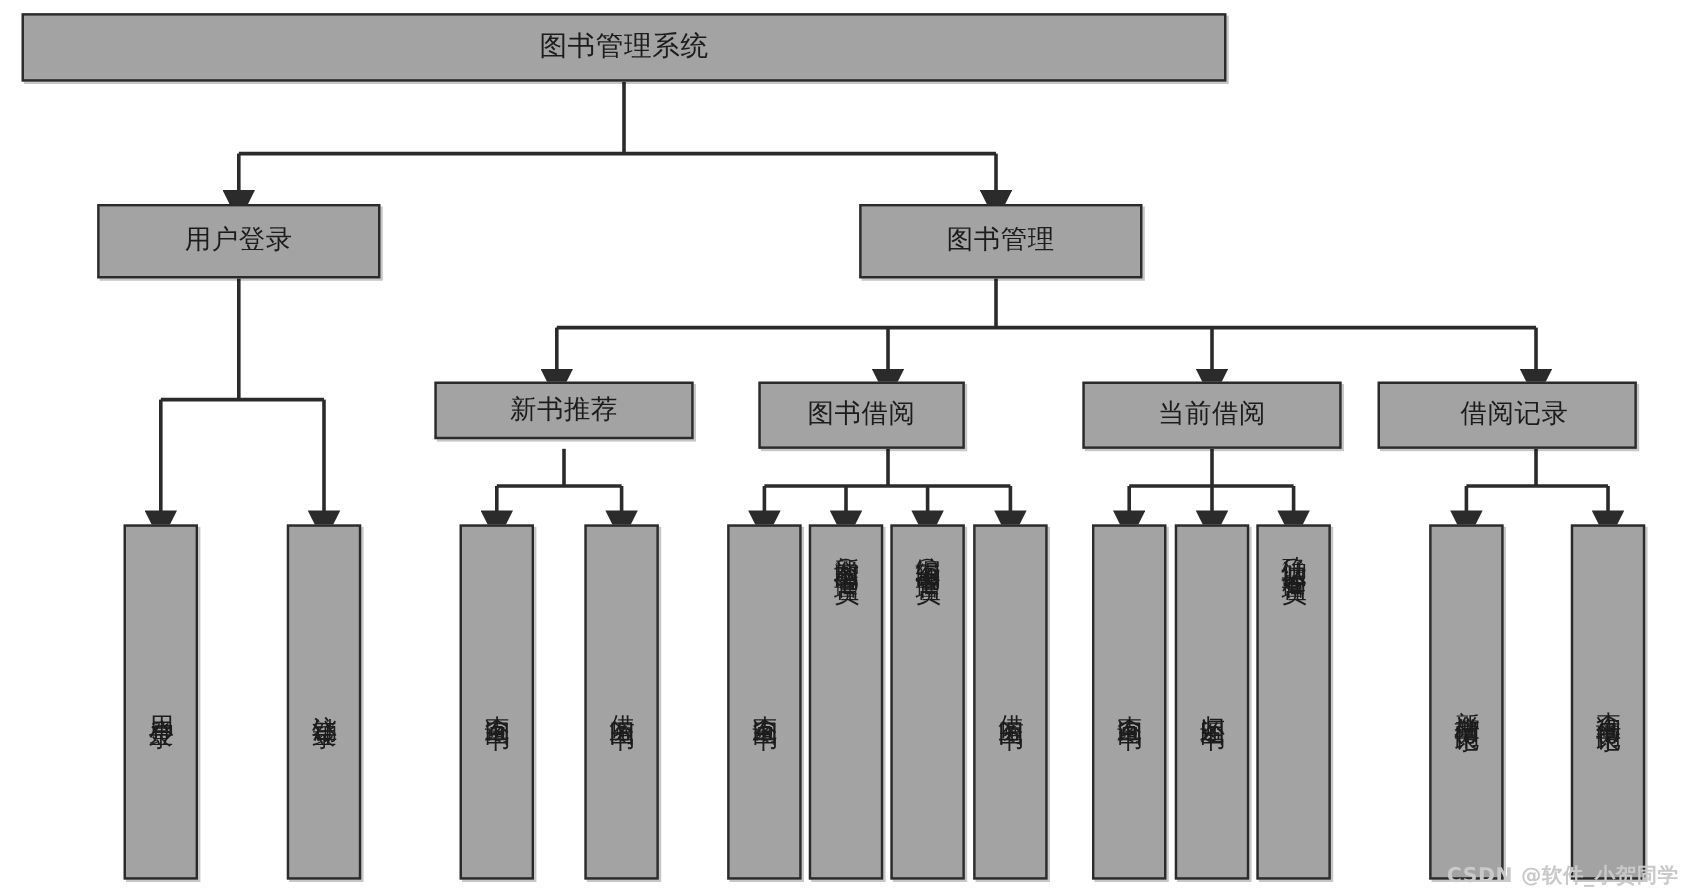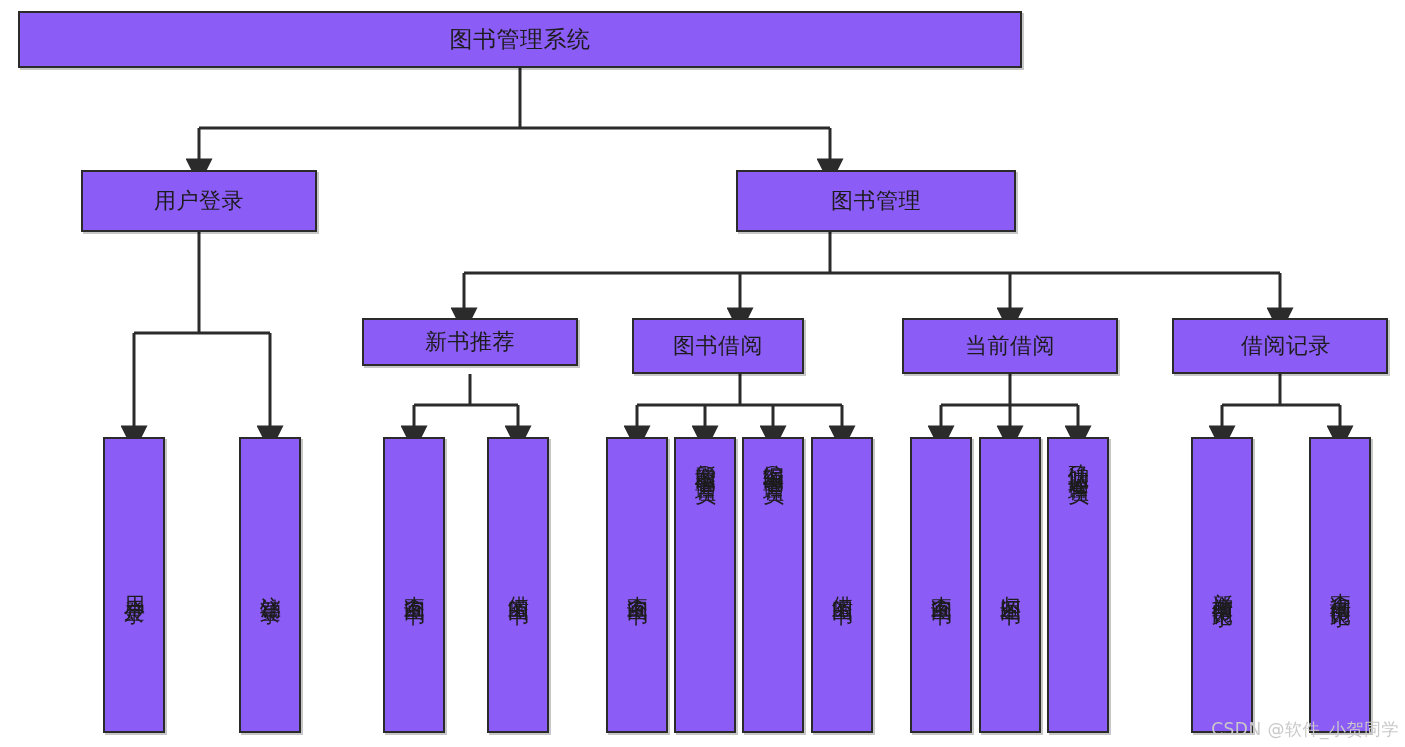--- a/index.html
+++ b/index.html
@@ -12,21 +12,21 @@
   }
   #canvas{position:relative;width:1405px;height:747px;}
 
   
   #wires{position:absolute;left:0;top:0;width:1405px;height:747px;}
 
   
   .node{
     position:absolute;
     box-sizing:border-box;
-    background:#8b5cf6;
+    background:#a3a3a3;
     border:2px solid #2b2b2b;
     box-shadow:2px 2px 0 rgba(0,0,0,0.22);
     display:flex;
     align-items:center;
     justify-content:center;
   }
   .node .lbl{
     color:#1c1c1c;
     line-height:1.12;
     white-space:nowrap;
@@ -53,20 +53,21 @@
 
   
   #watermark{
     position:absolute;
     right:6px;bottom:6px;
     color:#c9c9c9;
     font-size:17px;
     letter-spacing:0.5px;
     white-space:nowrap;
     pointer-events:none;
+    font-weight:bold;
   }
 </style>
 </head>
 <body>
 
 <div id="canvas">
 
   <svg id="wires" viewBox="0 0 1405 747" width="1405" height="747">
     <defs>
       <marker id="arw" markerWidth="9" markerHeight="9" refX="1.2" refY="4.5" orient="auto" markerUnits="strokeWidth">
@@ -117,34 +118,34 @@
     </g>
   </svg>
 
   <div class="node h root" style="left:18px;top:11px;width:1004px;height:57px;">
     <span class="lbl">图书管理系统</span>
   </div>
 
   <div class="node h" style="left:81px;top:170px;width:236px;height:62px;">
     <span class="lbl">用户登录</span>
   </div>
-  <div class="node h" style="left:736px;top:170px;width:280px;height:62px;justify-content:center;">
+  <div class="node h" style="left:716px;top:170px;width:236px;height:62px;justify-content:center;">
     <span class="lbl">图书管理</span>
   </div>
 
   <div class="node h" style="left:362px;top:318px;width:216px;height:48px;">
     <span class="lbl">新书推荐</span>
   </div>
   <div class="node h" style="left:632px;top:318px;width:172px;height:56px;">
     <span class="lbl">图书借阅</span>
   </div>
   <div class="node h" style="left:902px;top:318px;width:216px;height:56px;">
     <span class="lbl">当前借阅</span>
   </div>
-  <div class="node h" style="left:1172px;top:318px;width:216px;height:56px;padding-left:12px;">
+  <div class="node h" style="left:1148px;top:318px;width:216px;height:56px;padding-left:12px;">
     <span class="lbl">借阅记录</span>
   </div>
 
   <div class="node v mid" style="left:103px;top:437px;width:62px;height:296px;">
     <span class="lbl">用户登录</span>
   </div>
   <div class="node v mid" style="left:239px;top:437px;width:62px;height:296px;">
     <span class="lbl">注销登录</span>
   </div>
 

